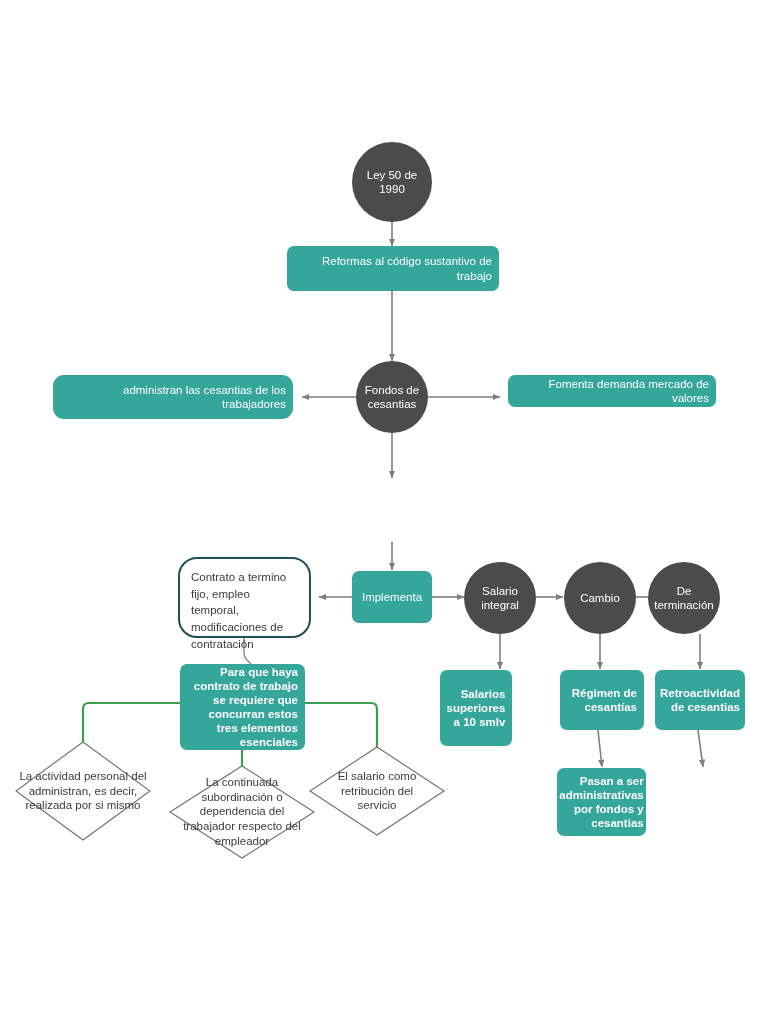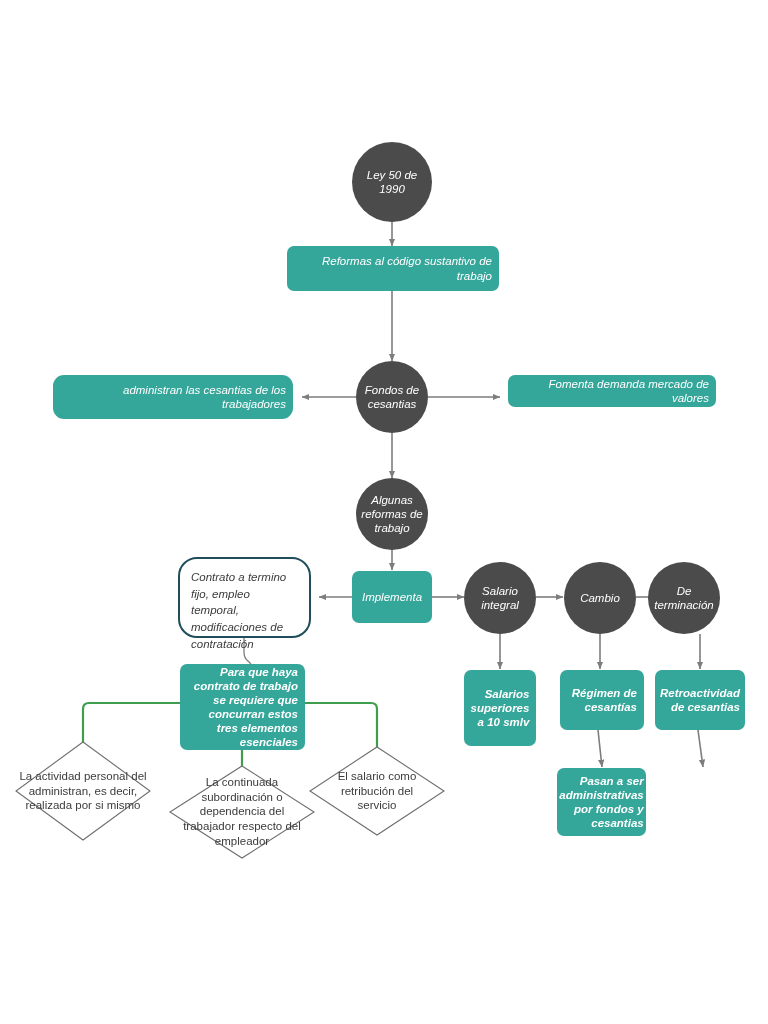--- a/index.html
+++ b/index.html
@@ -26,21 +26,20 @@
     pointer-events: none;
   }
   .node {
     position: absolute;
     box-sizing: border-box;
     display: flex;
     align-items: center;
     justify-content: center;
     text-align: center;
     line-height: 1.22;
-    font-style: italic;
   }
   .node-circle {
     background: #4b4b4b;
     color: #ffffff;
     border-radius: 50%;
     font-size: 11.5px;
     padding: 4px;
   }
   .node-teal {
     background: #35a69a;
@@ -134,37 +133,36 @@
 
     <polygon points="83,742 150,791 83,840 16,791" fill="#ffffff" stroke="#6e6e6e" stroke-width="1.1"></polygon>
     <polygon points="242,766 314,812 242,858 170,812" fill="#ffffff" stroke="#6e6e6e" stroke-width="1.1"></polygon>
     <polygon points="377,747 444,791 377,835 310,791" fill="#ffffff" stroke="#6e6e6e" stroke-width="1.1"></polygon>
   </svg>
 
   <div class="node node-circle" style="left:352px; top:142px; width:80px; height:80px;">Ley 50 de 1990</div>
 
   <div class="node node-circle" style="left:356px; top:361px; width:72px; height:72px;">Fondos de cesantias</div>
 
-  <div class="node node-circle" style="left:356px; top:478px; width:72px; height:72px;">Algunas reformas de trabajo</div>
 
   <div class="node node-circle" style="left:464px; top:562px; width:72px; height:72px;">Salario integral</div>
 
   <div class="node node-circle" style="left:564px; top:562px; width:72px; height:72px;">Cambio</div>
 
   <div class="node node-circle" style="left:648px; top:562px; width:72px; height:72px;">De terminación</div>
 
   <div class="node node-teal plain" style="left:287px; top:246px; width:212px; height:45px;">Reformas al código sustantivo de trabajo</div>
 
   <div class="node node-teal plain" style="left:53px; top:375px; width:240px; height:44px;border-radius:11px;">administran las cesantias de los trabajadores</div>
 
   <div class="node node-teal plain" style="left:508px; top:375px; width:208px; height:32px;">Fomenta demanda mercado de valores</div>
 
   <div class="node node-teal plain" style="left:352px; top:571px; width:80px; height:52px;">Implementa</div>
 
-  <div class="node node-teal" style="left:464px; top:670px; width:72px; height:76px;">Salarios superiores a 10 smlv</div>
+  <div class="node node-teal" style="left:440px; top:670px; width:72px; height:76px;">Salarios superiores a 10 smlv</div>
 
   <div class="node node-teal" style="left:560px; top:670px; width:84px; height:60px;">Régimen de cesantías</div>
 
   <div class="node node-teal" style="left:655px; top:670px; width:90px; height:60px;">Retroactividad de cesantias</div>
 
   <div class="node node-teal" style="left:557px; top:768px; width:89px; height:68px;">Pasan a ser administrativas por fondos y cesantias</div>
 
 
   <div class="node node-teal" style="left:180px; top:664px; width:125px; height:86px;">Para que haya contrato de trabajo se requiere que concurran estos tres elementos esenciales</div>
 

